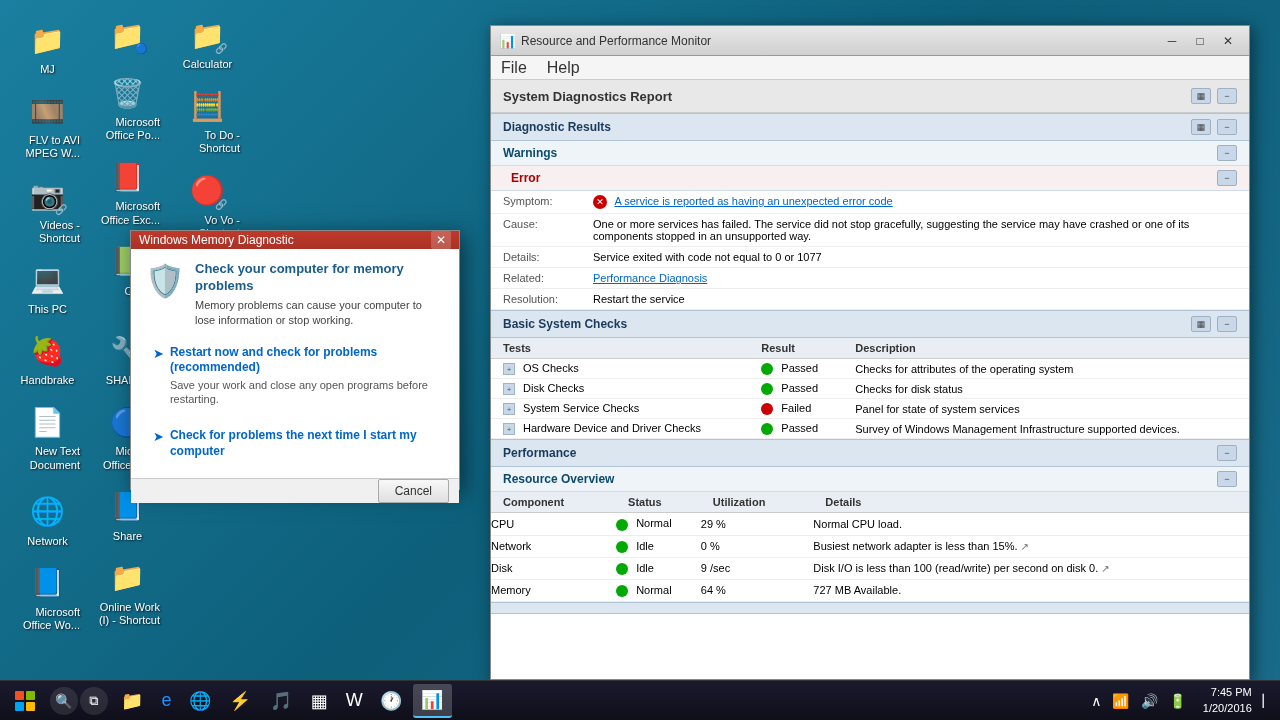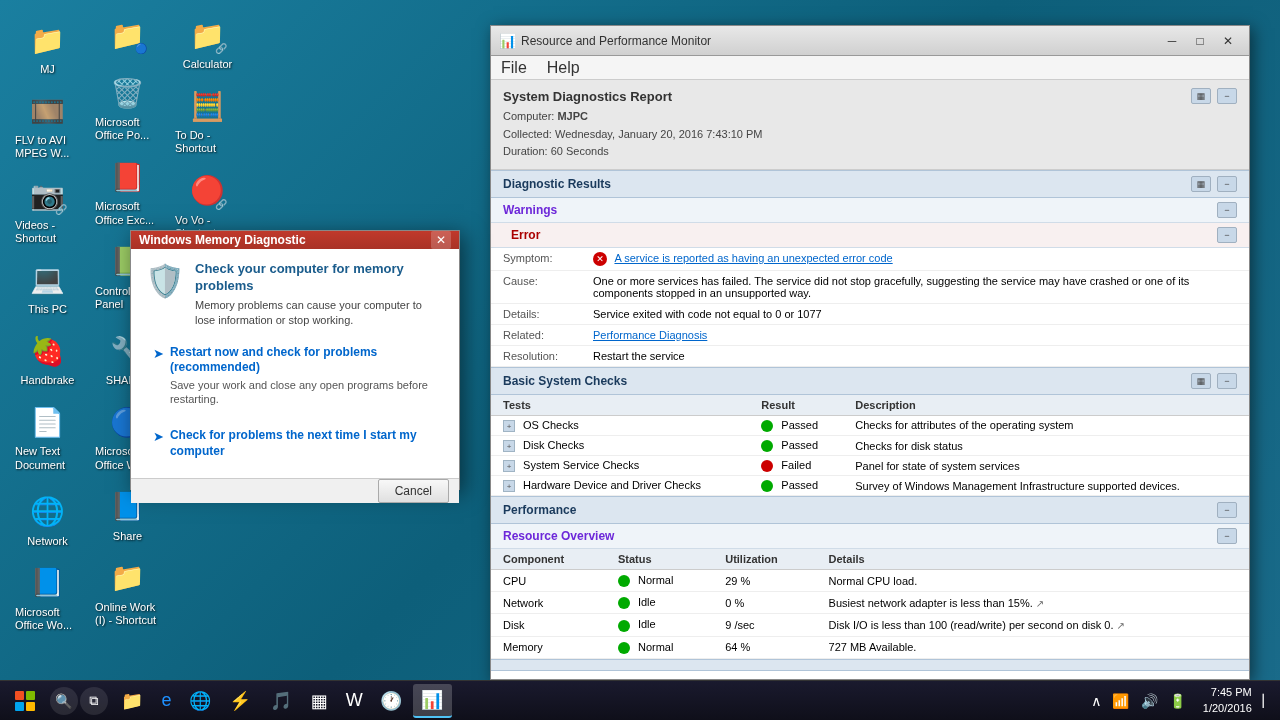--- a/index.html
+++ b/index.html
@@ -49,21 +49,21 @@
       display: flex;
       align-items: center;
       justify-content: center;
       font-size: 28px;
       margin-bottom: 3px;
       position: relative;
     }
     .icon-label {
       color: white;
       font-size: 11px;
-      text-align: left;
+      text-align: right;
       text-shadow: 1px 1px 2px rgba(0,0,0,0.8);
       word-break: break-word;
       line-height: 1.2;
     }
     .icon-overlay {
       position: absolute;
       bottom: -2px;
       right: -2px;
       width: 14px;
       height: 14px;
@@ -284,21 +284,21 @@
       background: #eff4f9;
       border-bottom: 1px solid #d0dce8;
       padding: 4px 12px;
       display: flex;
       align-items: center;
       justify-content: space-between;
     }
     .subsection-title {
       font-size: 12px;
       font-weight: bold;
-      color: #6d28d9;
+      color: #0c4a6e;
     }
     .error-grid {
       width: 100%;
       border-collapse: collapse;
       font-size: 11px;
     }
     .error-grid td {
       padding: 4px 12px;
       vertical-align: top;
       border-bottom: 1px solid #eee;
@@ -376,21 +376,21 @@
     }
     .resource-table th {
       background: #e8eef4;
       padding: 4px 12px;
       text-align: left;
       font-weight: bold;
       color: #333;
       border-bottom: 1px solid #ccc;
     }
     .resource-table td {
-      padding: 4px 12px;
+      padding: 4px 0;
       border-bottom: 1px solid #eee;
       vertical-align: middle;
     }
 
     
     .memory-diag {
       position: absolute;
       top: 230px;
       left: 130px;
       width: 330px;
@@ -405,21 +405,21 @@
     .diag-titlebar {
       height: 30px;
       background: linear-gradient(to bottom, #c0392b, #a93226);
       display: flex;
       align-items: center;
       padding: 0 8px;
     }
     .diag-title-text {
       color: white;
       font-size: 12px;
-      font-weight: bold;
+      font-weight: normal;
       flex: 1;
     }
     .diag-close {
       width: 20px;
       height: 18px;
       background: rgba(255,255,255,0.2);
       border-radius: 2px;
       display: flex;
       align-items: center;
       justify-content: center;
@@ -623,25 +623,20 @@
 
     <div class="window-content">
 
       <div class="report-header">
         <div style="display:flex; justify-content:space-between; align-items:center;">
           <span class="report-title">System Diagnostics Report</span>
           <div style="display:flex;gap:6px;">
             <div class="section-ctrl-btn">▦</div>
             <div class="section-ctrl-btn">−</div>
           </div>
-        </div>
-        <div class="report-meta">
-          <span>Computer:</span>&nbsp;<strong>MJPC</strong><br>
-          <span>Collected:</span>&nbsp;<span>Wednesday, January 20, 2016 7:43:10 PM</span><br>
-          <span>Duration:</span>&nbsp;<span>60 Seconds</span>
         </div>
       </div>
 
       <div class="section-header">
         <span class="section-title">Diagnostic Results</span>
         <div class="section-controls">
           <div class="section-ctrl-btn">▦</div>
           <div class="section-ctrl-btn">−</div>
         </div>
       </div>

